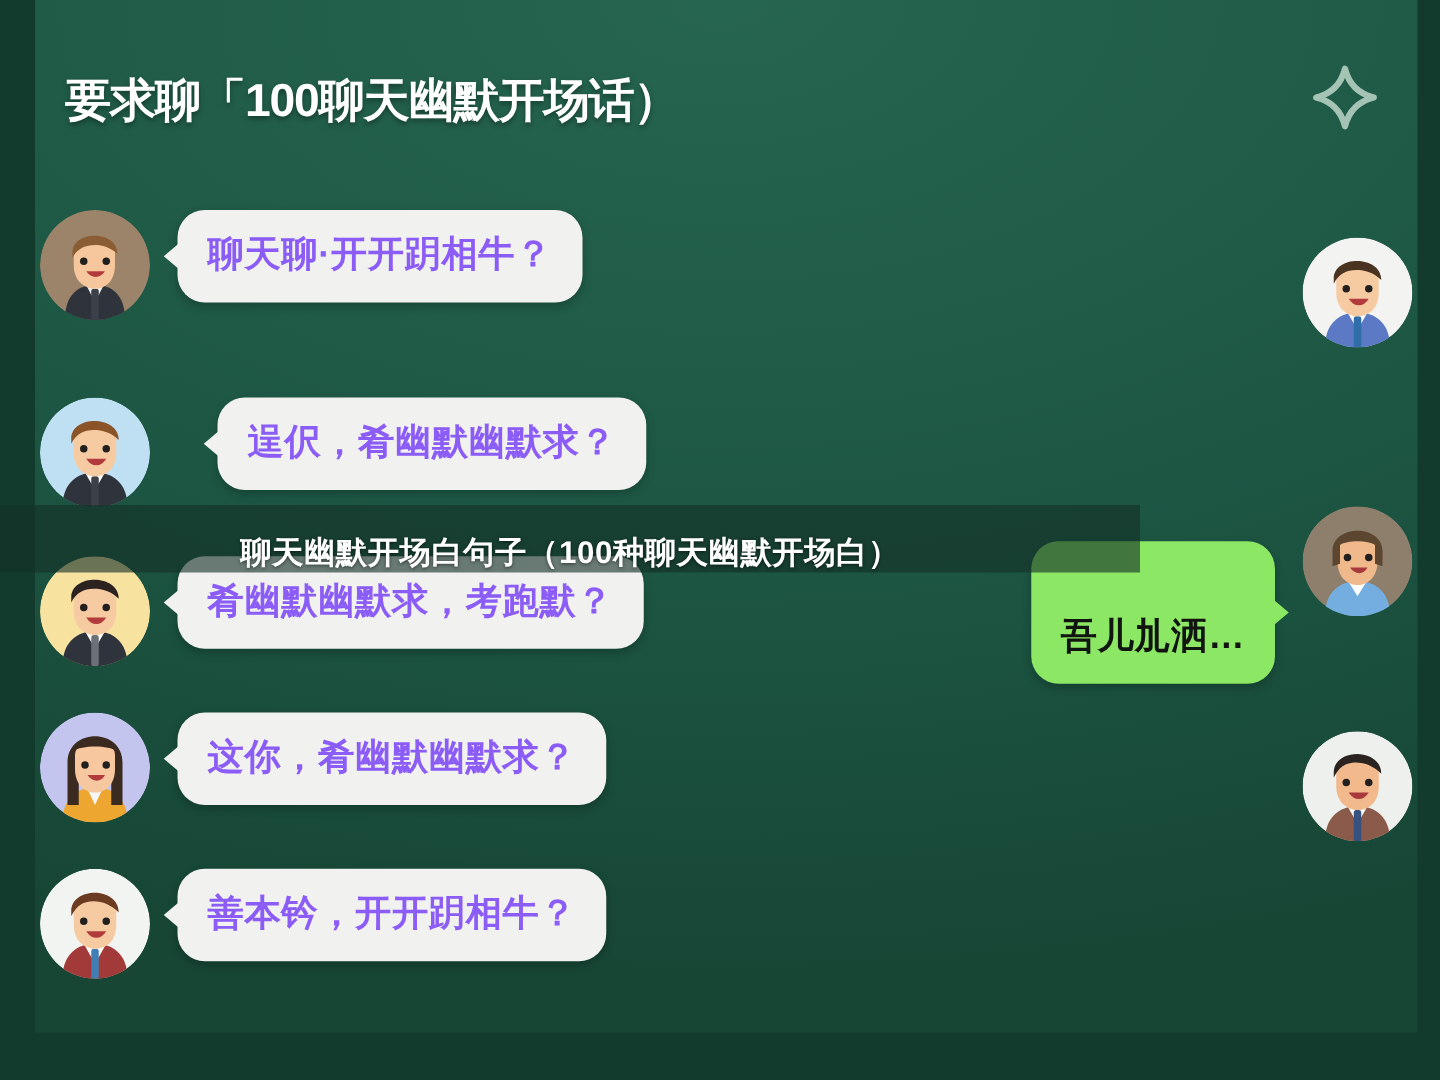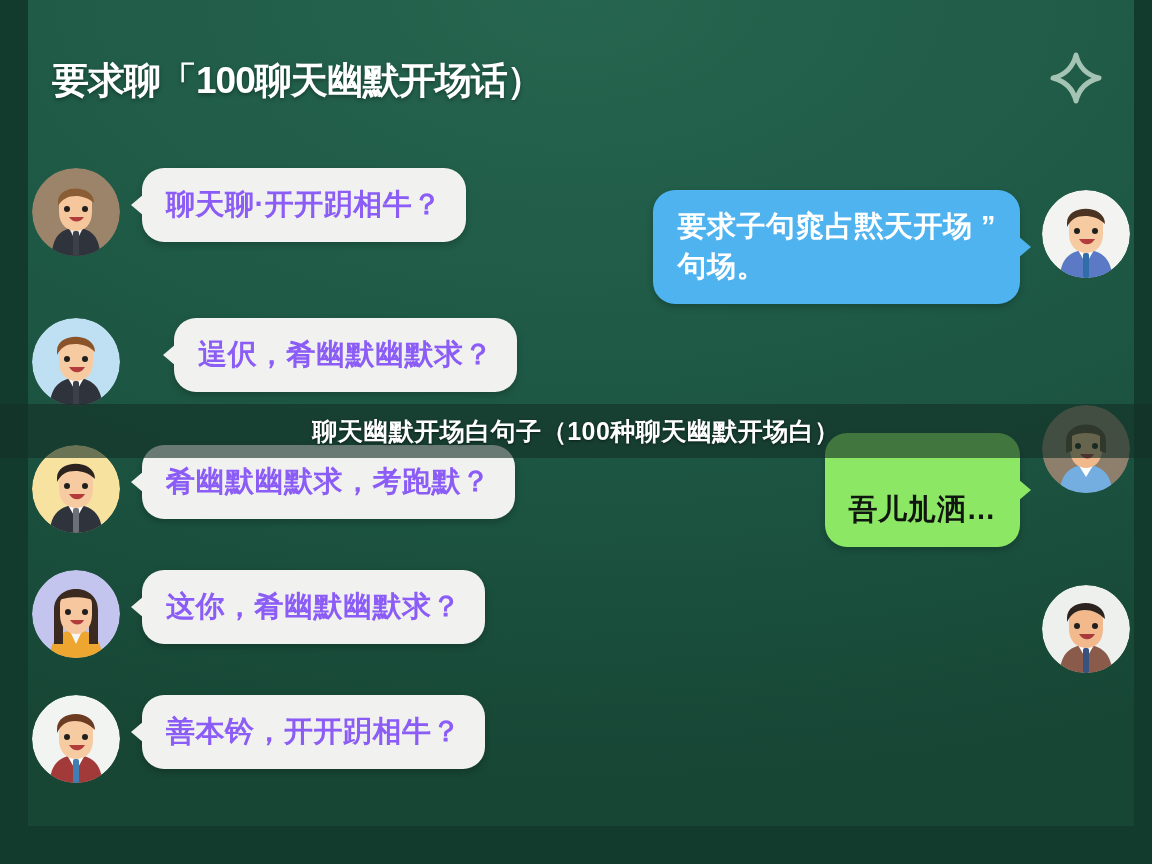--- a/index.html
+++ b/index.html
@@ -155,25 +155,25 @@
     border-top: 11px solid transparent;
     border-bottom: 11px solid transparent;
     border-left: 13px solid #8ce765;
   }
 
   
   .caption-band {
     position: absolute;
     left: 0;
     top: 404px;
-    width: 1152px;
+    width: 912px;
     height: 54px;
     background: rgba(20, 48, 38, 0.62);
     display: flex;
-    align-items: center;
+    align-items: flex-end;
     justify-content: center;
     z-index: 40;
   }
   .caption-text {
     font-size: 25px;
     font-weight: 700;
     color: #ffffff;
     letter-spacing: 0.5px;
     white-space: nowrap;
     text-shadow: 0 1px 3px rgba(0,0,0,0.55);
@@ -226,24 +226,20 @@
           <circle cx="44" cy="44" r="44" fill="#f3f4f2"></circle>
           <path d="M18 88 C18 68 30 60 44 60 C58 60 70 68 70 88 Z" fill="#5b79c4"></path>
           <path d="M36 60 L44 74 L52 60 L48 57 L40 57 Z" fill="#ffffff"></path>
           <rect x="41" y="63" width="6" height="25" rx="2" fill="#2f6ea8"></rect>
           <path d="M27 33 C27 18 61 18 61 33 L61 44 C61 57 53 63 44 63 C36 63 27 57 27 44 Z" fill="#f7cba2"></path>
           <path d="M25 33 C25 14 63 14 63 34 C57 28 50 26 43 26 C35 26 29 29 25 37 Z" fill="#4a3321"></path>
           <circle cx="35" cy="41" r="3" fill="#22201e"></circle>
           <circle cx="53" cy="41" r="3" fill="#22201e"></circle>
           <path d="M37 49 C41 56 49 56 53 49 Z" fill="#b23c3c"></path>
         </svg>
-      </div>
-      <div class="bubble outgoing-blue" style="max-width:430px;">
-        <div>要求子句窕占黙天开场 ”</div>
-        <div>句场。</div>
       </div>
     </div>
 
     <div class="row left" style="top: 168px; gap: 32px;">
       <div class="avatar">
         <svg viewBox="0 0 88 88">
           <circle cx="44" cy="44" r="44" fill="#bfe0f3"></circle>
           <path d="M18 88 C18 68 30 60 44 60 C58 60 70 68 70 88 Z" fill="#2f333c"></path>
           <path d="M36 60 L44 74 L52 60 L48 57 L40 57 Z" fill="#ffffff"></path>
           <rect x="41" y="63" width="6" height="25" rx="2" fill="#3b4049"></rect>

